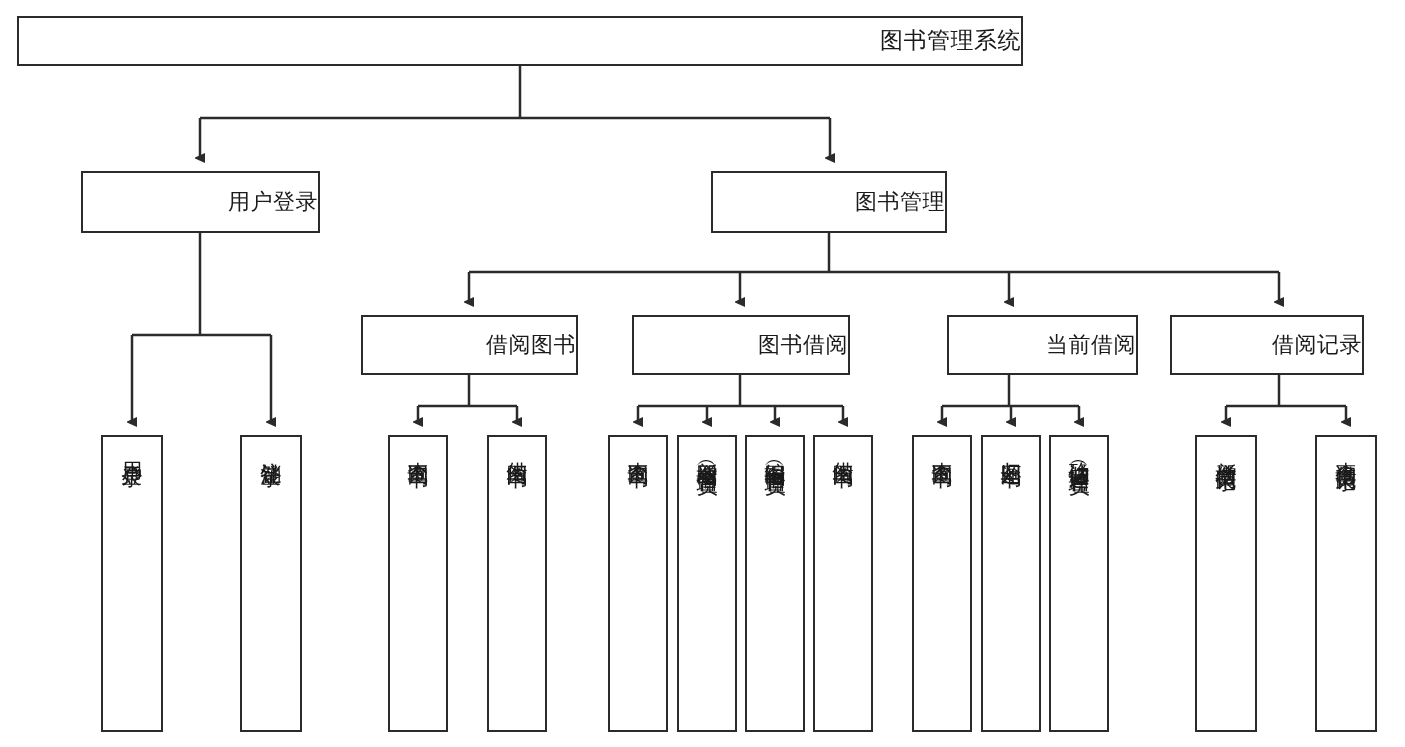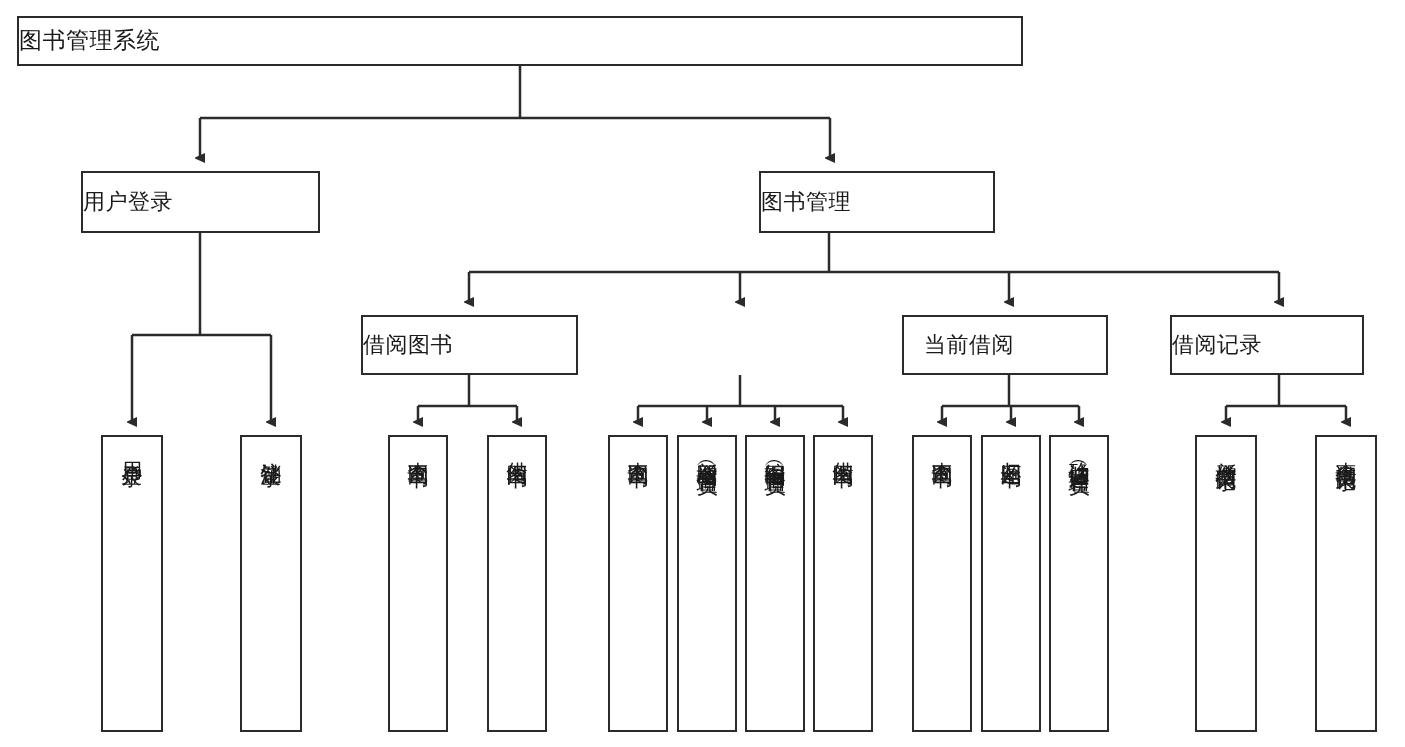--- a/index.html
+++ b/index.html
@@ -26,21 +26,21 @@
     width: 1405px;
     height: 747px;
   }
   .node-box {
     position: absolute;
     box-sizing: border-box;
     border: 2.5px solid #2b2b2b;
     background: #ffffff;
     display: flex;
     align-items: center;
-    justify-content: flex-start;
+    justify-content: flex-end;
     color: #1a1a1a;
   }
   .node-label {
     display: block;
     text-align: center;
     line-height: 1.18;
     letter-spacing: 0.5px;
   }
   .node-horizontal .node-label {
     writing-mode: horizontal-tb;
@@ -136,28 +136,31 @@
     </g>
   </svg>
 
   <div class="node-box node-horizontal node-root" style="left:17px; top:16px; width:1006px; height:50px;">
     <span class="node-label">图书管理系统</span>
   </div>
 
   <div class="node-box node-horizontal" style="left:81px; top:171px; width:239px; height:62px;">
     <span class="node-label">用户登录</span>
   </div>
-  <div class="node-box node-horizontal" style="left:711px; top:171px; width:236px; height:62px;margin-left:48px;">
+  <div class="node-box node-horizontal" style="left:711px; top:171px; width:236px; height:62px;">
     <span class="node-label">图书管理</span>
   </div>
 
   <div class="node-box node-horizontal" style="left:361px; top:315px; width:217px; height:60px;">
     <span class="node-label">借阅图书</span>
   </div>
-  <div class="node-box node-horizontal" style="left:902px; top:315px; width:206px; height:60px;padding-left:20px;">
+  <div class="node-box node-horizontal" style="left:632px; top:315px; width:218px; height:60px;">
+    <span class="node-label">图书借阅</span>
+  </div>
+  <div class="node-box node-horizontal" style="left:947px; top:315px; width:191px; height:60px;padding-left:20px;">
     <span class="node-label">当前借阅</span>
   </div>
   <div class="node-box node-horizontal" style="left:1170px; top:315px; width:194px; height:60px;">
     <span class="node-label">借阅记录</span>
   </div>
 
   <div class="node-box node-vertical" style="left:101px; top:435px; width:62px; height:297px;">
     <span class="node-label">用户登录</span>
   </div>
   <div class="node-box node-vertical" style="left:240px; top:435px; width:62px; height:297px;">

